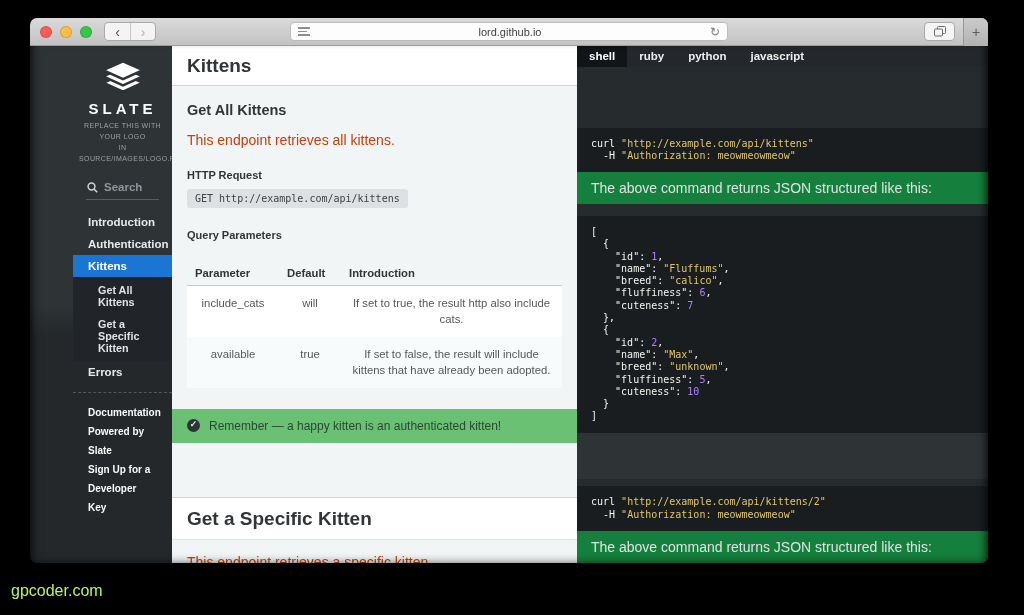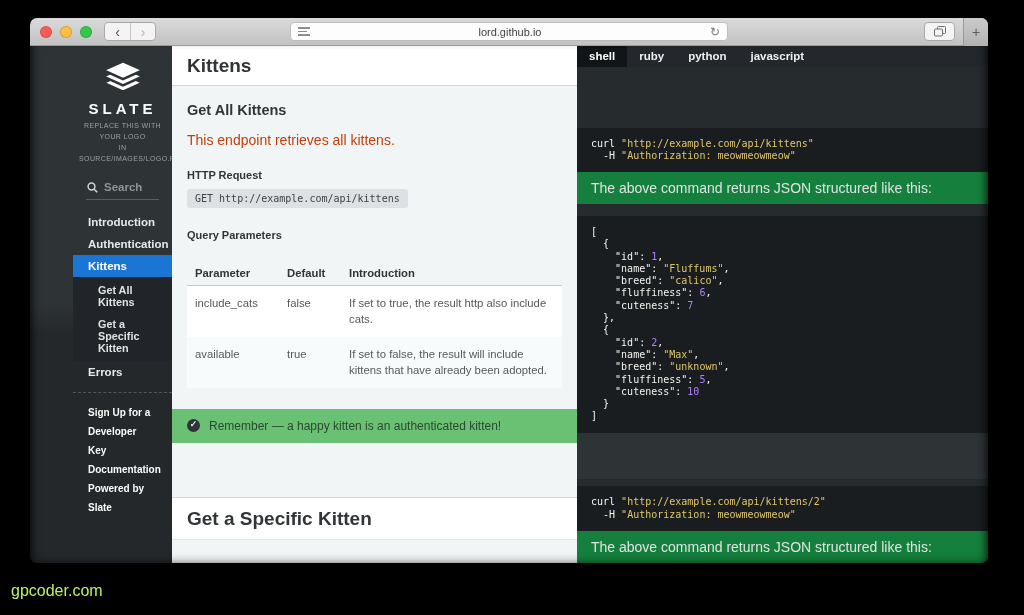--- a/index.html
+++ b/index.html
@@ -81,21 +81,21 @@
   .sect { padding:0 15px; }
   .sect h2 { font-size:14.5px; font-weight:bold; color:#313537; padding-top:16px; }
   .sect p { padding-top:14px; color:#c2410c; font-size:14px; }
   .sect h3 { font-size:11px; font-weight:bold; color:#313537; padding-top:21px; }
   .code-chip { display:inline-block; margin-top:8px; background:#dde1e3; border-radius:3px;
                padding:4px 8px; font-family:"DejaVu Sans Mono",monospace; font-size:10px;
                color:#3f4345; }
   table.params { margin-top:20px; border-collapse:collapse; width:100%; font-size:11.3px; }
   table.params th { text-align:left; font-weight:bold; color:#313537; padding:6px 8px;
                     border-bottom:1px solid #c7cacc; }
-  table.params td { padding:9px 8px; color:#55595b; vertical-align:top; line-height:1.45; }
+  table.params td { padding:9px 8px; color:#55595b; vertical-align:top; line-height:1.45;text-align:center; }
   table.params tr.r1 td { background:#fff; }
   table.params tr.r2 td { background:#f8fbfc; }
   .aside { margin:21px -15px 0; padding:8px 15px; display:flex; gap:9px;
            align-items:flex-start; font-size:12px; line-height:1.55; }
   .aside-success { background:#6ac174; color:#2c4733; }
   .note-icon { flex-shrink:0; width:13px; height:13px; border-radius:50%; background:#2e3336;
                color:#e7ecea; font-size:9px; font-weight:bold; display:flex; align-items:center;
                justify-content:center; margin-top:2px; }
   .section-gap { height:54px; }
 
@@ -182,22 +182,22 @@
         <div class="nav-item">Authentication</div>
         <div class="nav-item active">Kittens</div>
         <div class="nav-sub">
           <div class="nav-item">Get All Kittens</div>
           <div class="nav-item">Get a Specific Kitten</div>
         </div>
         <div class="nav-item">Errors</div>
       </div>
       <div class="toc-divider"></div>
       <div class="toc-footer">
+        <div>Documentation Powered by Slate</div>
         <div>Sign Up for a Developer Key</div>
-        <div>Documentation Powered by Slate</div>
       </div>
     </div>
 
     <div class="content">
       <div class="h1-block">Kittens</div>
 
       <div class="sect">
         <h2>Get All Kittens</h2>
         <p>This endpoint retrieves all kittens.</p>
         <h3>HTTP Request</h3>
@@ -210,39 +210,43 @@
               <col>
             </colgroup>
           <tbody>
               <tr>
             <th>Parameter</th>
             <th>Default</th>
             <th>Introduction</th>
           </tr>
           <tr class="r1">
             <td>include_cats</td>
-            <td>false</td>
+            <td>will</td>
             <td>If set to true, the result http also include cats.</td>
           </tr>
           <tr class="r2">
             <td>available</td>
             <td>true</td>
             <td>If set to false, the result will include kittens that have already been adopted.</td>
           </tr>
         </tbody>
           </table>
         <div class="aside aside-success">
           <span class="note-icon">✓</span>
           <span>Remember — a happy kitten is an authenticated kitten!</span>
         </div>
       </div>
 
       <div class="section-gap"></div>
 
       <div class="h1-block bordered-top">Get a Specific Kitten</div>
+      <div class="sect">
+        <p>This endpoint retrieves a specific kitten.</p>
+
+      </div>
     </div>
 
     <div class="codepanel">
       <div class="lang-tabs">
         <span class="lang-tab active">shell</span>
         <span class="lang-tab">ruby</span>
         <span class="lang-tab">python</span>
         <span class="lang-tab">javascript</span>
       </div>
       <div class="cp-gap1"></div>

